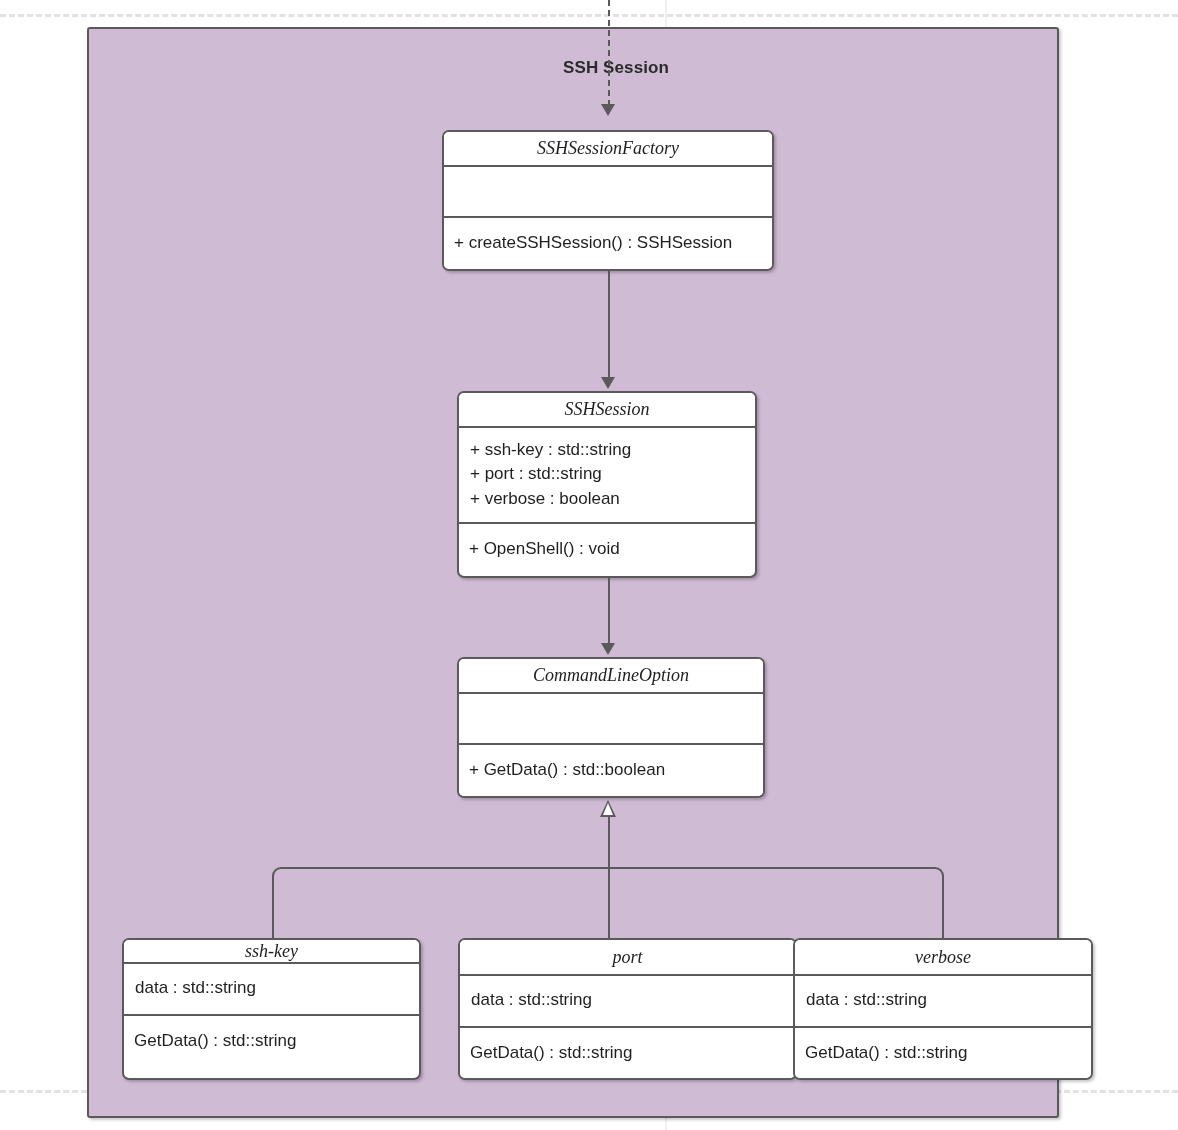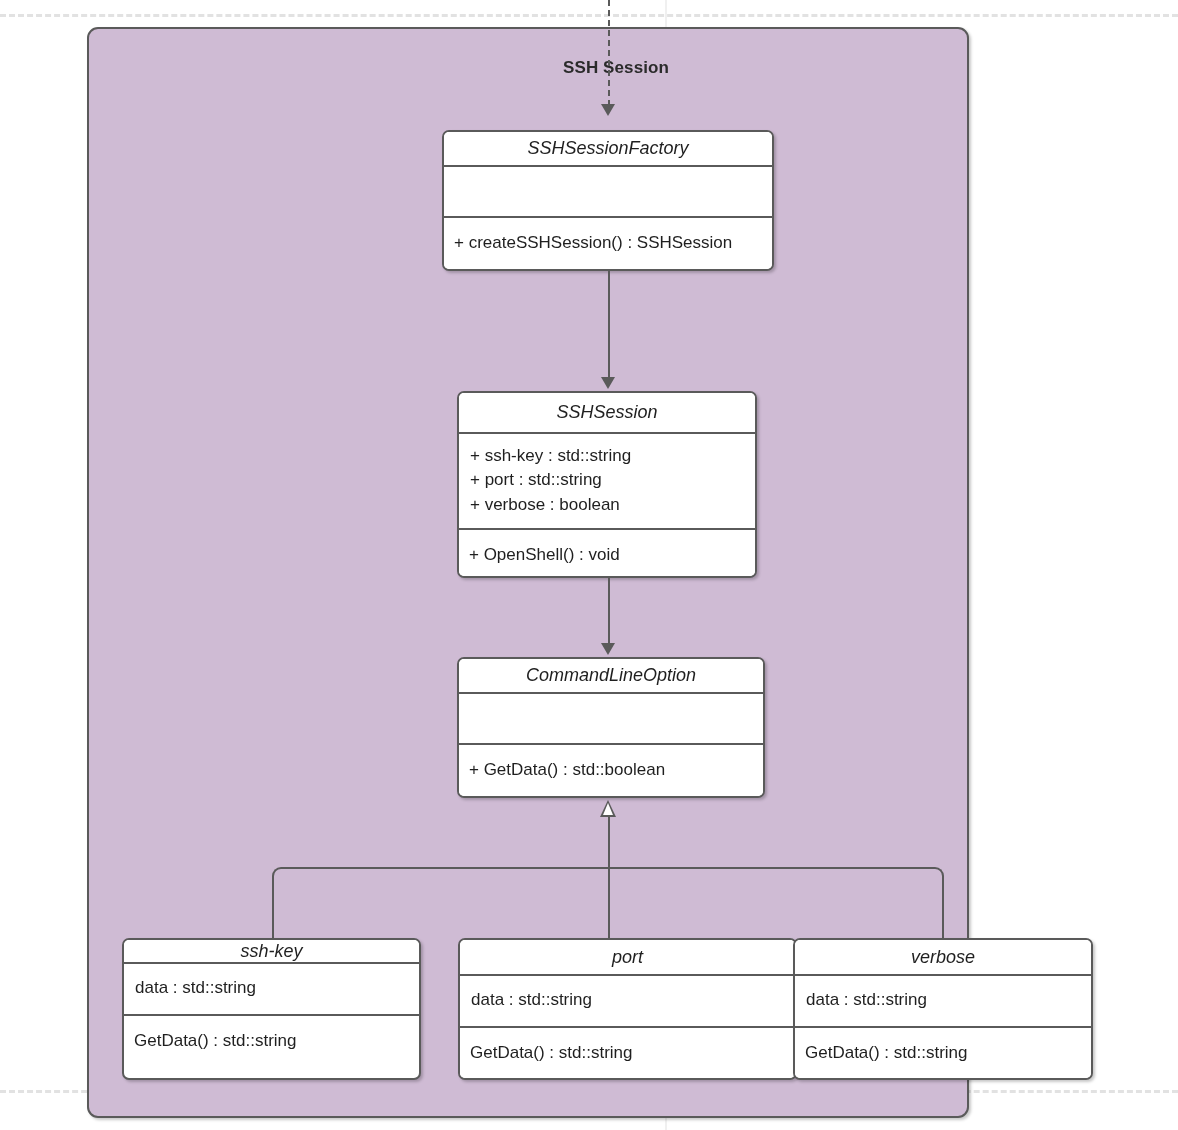--- a/index.html
+++ b/index.html
@@ -35,26 +35,26 @@
     height: 1130px;
     width: 0;
     border-left: 2px solid #f0f0f0;
   }
 
   
   .package {
     position: absolute;
     left: 87px;
     top: 27px;
-    width: 882px;
+    width: 972px;
     height: 1091px;
     box-sizing: border-box;
     background: #cfbbd4;
     border: 2px solid #5a5a5a;
-    border-radius: 11px;
+    border-radius: 3px;
     box-shadow: 2px 2px 3px rgba(0,0,0,0.22);
   }
   .package-title {
     position: absolute;
     left: 0;
     top: 29px;
     width: 1054px;
     text-align: center;
     font-size: 17px;
     font-weight: bold;
@@ -80,20 +80,21 @@
   .uml-row:last-child { border-bottom: none; padding-left: 10px; }
 
   .uml-name {
     text-align: right;
     font-style: italic;
     font-size: 18px;
     color: #1f1f1f;
     display: flex;
     align-items: center;
     justify-content: center;
+    font-family: Liberation Serif, serif;
   }
   .uml-members {
     padding: 9px 11px 10px 11px;
     font-size: 17px;
     color: #1f1f1f;
     line-height: 1.44;
     display: flex;
     flex-direction: column;
     justify-content: center;
   }
@@ -171,21 +172,21 @@
     <div class="uml-row uml-members empty" style="height:51px;"></div>
     <div class="uml-row uml-members" style="height:51px;">
       <span class="member">+ createSSHSession() : SSHSession</span>
     </div>
   </div>
 
   <div class="line-v" style="left:608px; top:271px; height:108px;"></div>
   <div class="arrow-solid" style="left:601px; top:377px;"></div>
 
   <div class="uml-class" style="left:457px; top:391px; width:300px; height:187px;">
-    <div class="uml-row uml-name" style="height:41px;">SSHSession</div>
+    <div class="uml-row uml-name" style="height:35px;">SSHSession</div>
     <div class="uml-row uml-members" style="height:96px;">
       <span class="member">+ ssh-key : std::string</span>
       <span class="member">+ port : std::string</span>
       <span class="member">+ verbose : boolean</span>
     </div>
     <div class="uml-row uml-members" style="height:52px;border-radius:9px;">
       <span class="member">+ OpenShell() : void</span>
     </div>
   </div>
 

